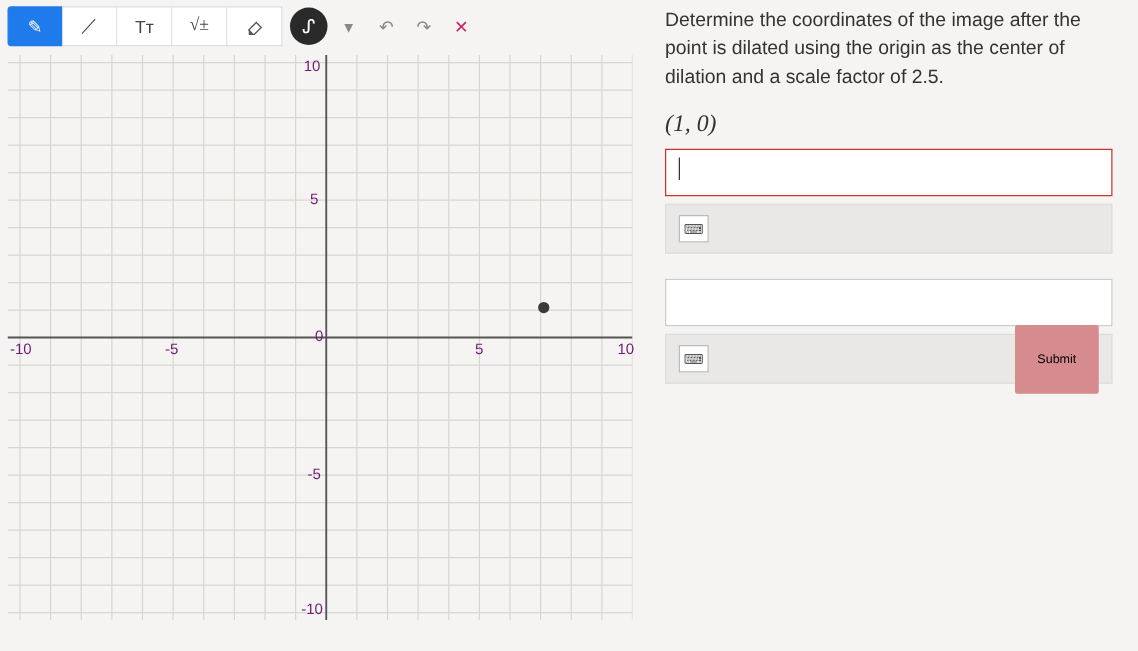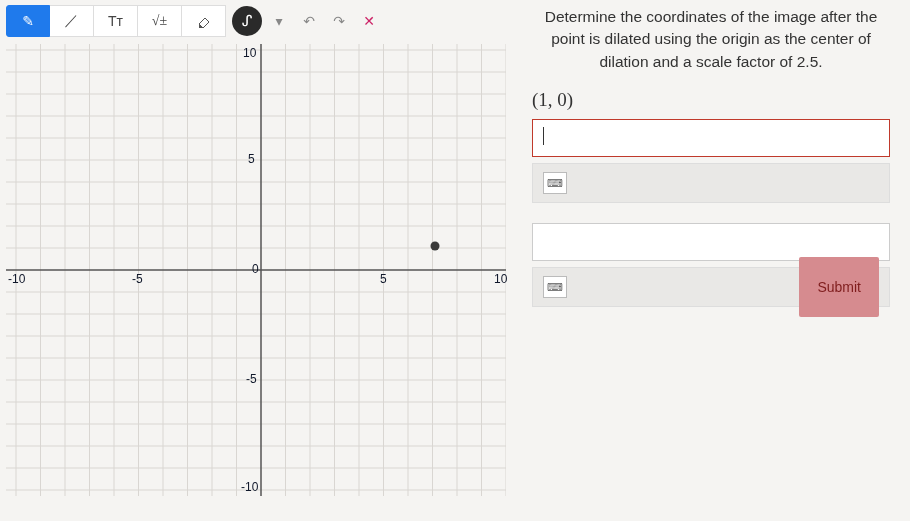--- a/index.html
+++ b/index.html
@@ -55,36 +55,36 @@
     color: #888; cursor: pointer; font-size: 14px; margin-left:4px;
   }
   .mini-ctrl.close { color:#c26; }
 
   
   .graph-wrap { position: relative; width: 500px; height: 452px; }
   svg.grid { width: 500px; height: 452px; }
   .axis-label {
     position: absolute;
     font-size: 12px;
-    color: #0f172a;
+    color: #701a75;
     background: transparent;
   }
 
   
   .question {
     font-size: 15.5px;
     line-height: 1.45;
     color: #333;
     margin-bottom: 16px;
-    text-align: center;
   }
   .point-label {
     font-family: "Times New Roman", serif;
     font-size: 19px;
     margin: 10px 0 8px 0;
+    font-style: italic;
   }
   .answer-box {
     width: 100%;
     height: 38px;
     border: 1px solid #c0392b;
     background: #fff;
     padding: 6px 10px;
     font-size: 15px;
     margin-bottom: 6px;
     outline: none;
@@ -102,24 +102,24 @@
   }
   .kb-btn {
     width: 24px; height: 22px;
     background: #fff;
     border: 1px solid #bbb;
     display:flex; align-items:center; justify-content:center;
     font-size: 11px; cursor:pointer; color:#555;
   }
   .submit-btn {
     background: #d68b8f;
-    color: #7f1d1d;
+    color: #000000;
     border: none;
     padding: 22px 18px;
-    font-size: 14px;
+    font-size: 10px;
     cursor: pointer;
     border-radius: 2px;
   }
   .sqrt { font-family: "Times New Roman", serif; }
   .caret {
     display:inline-block;width:1px;height:18px;background:#333;
     vertical-align:middle;animation:blink 1s step-end infinite;
   }
   @keyframes blink { 50% { opacity:0; } }
 </style>

